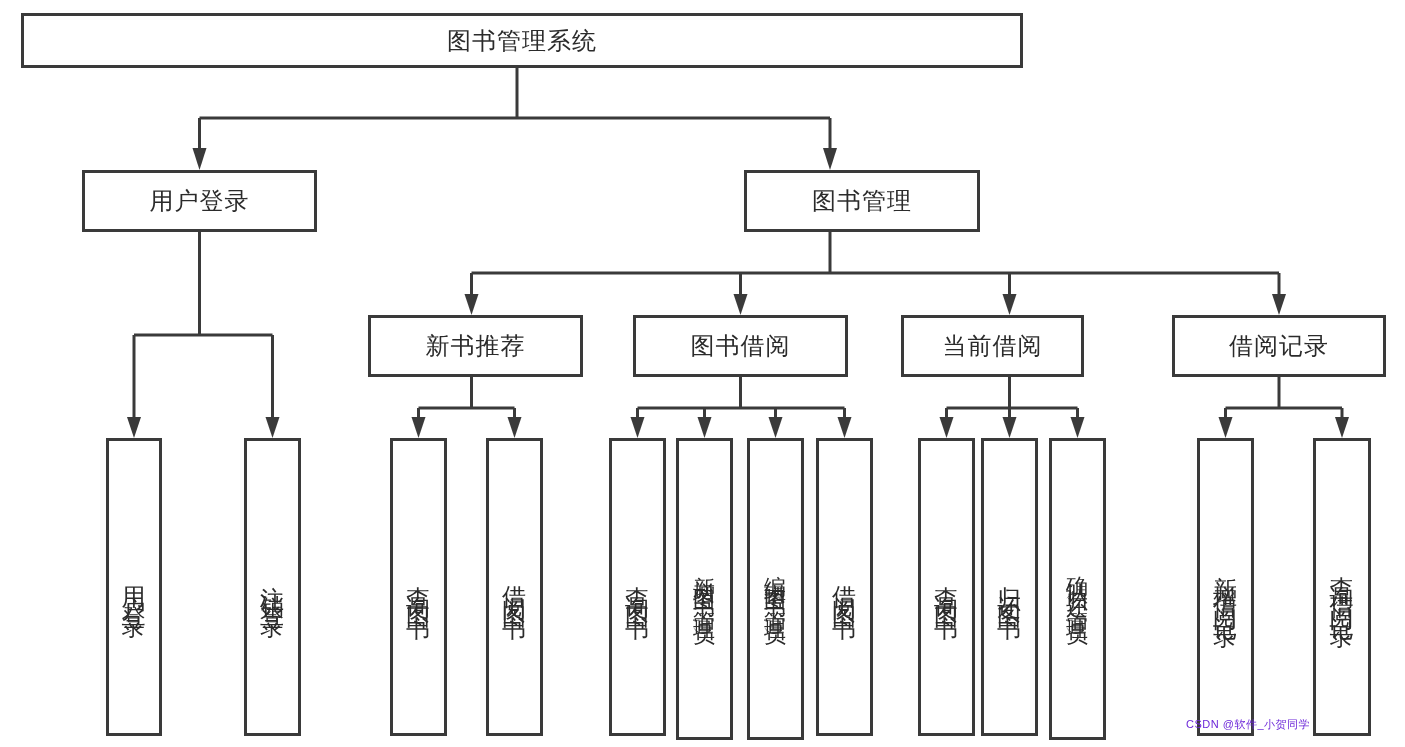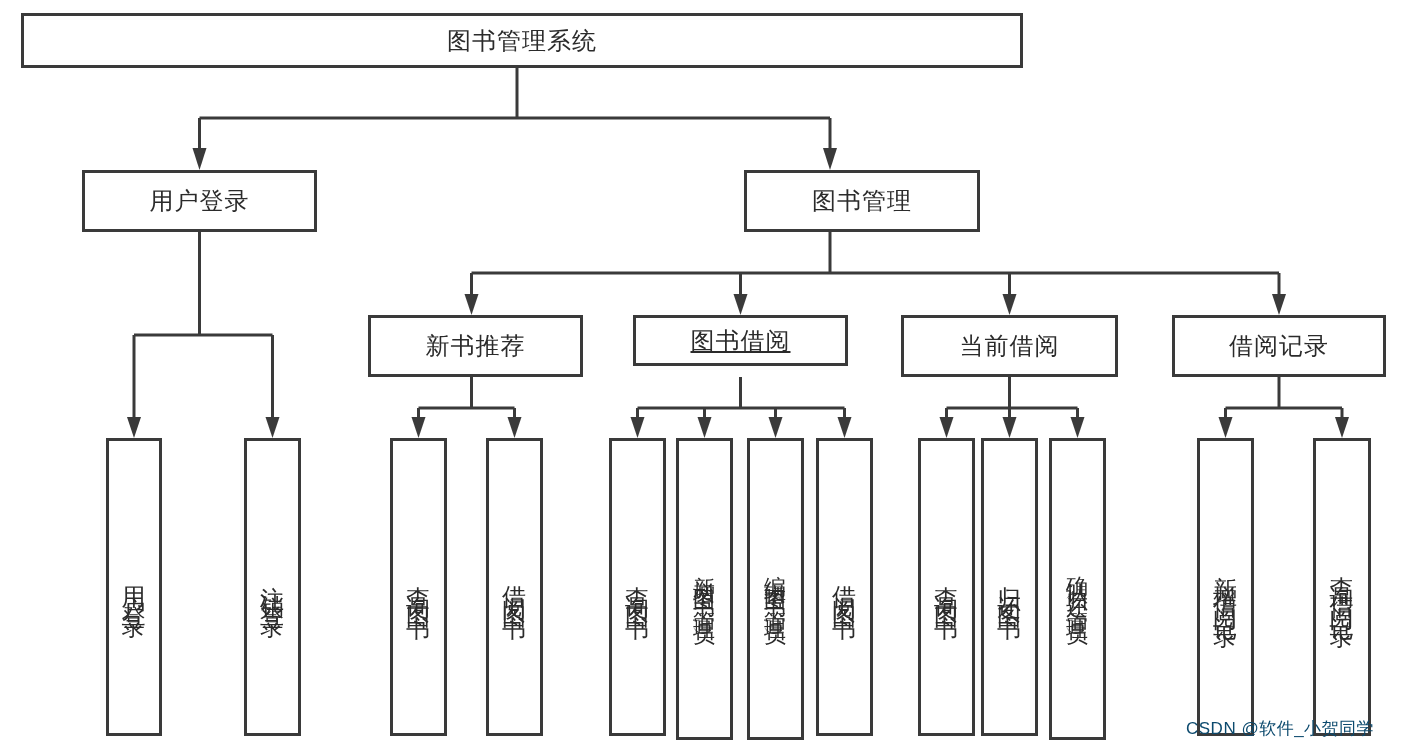--- a/index.html
+++ b/index.html
@@ -46,23 +46,23 @@
     line-height: 51px;
   }
   .vbox.tight {
     font-size: 22px;
     letter-spacing: 7px;
   }
   #watermark {
     position: absolute;
     left: 1186px;
     top: 717px;
-    font-size: 17px;
+    font-size: 11px;
     letter-spacing: 0.5px;
-    color: #0c4a6e;
+    color: #6d28d9;
     white-space: nowrap;
   }
   .cline {
     stroke: #3a3a3a;
     stroke-width: 3;
     fill: none;
   }
   .ahead {
     fill: #3a3a3a;
     stroke: none;
@@ -148,22 +148,22 @@
       <polygon class="ahead" points="1335,417 1349,417 1342,438"></polygon>
     </g>
   </svg>
 
   <div class="node hbox" style="left:21px; top:13px; width:1002px; height:55px;">图书管理系统</div>
 
   <div class="node hbox" style="left:82px; top:170px; width:235px; height:62px;">用户登录</div>
   <div class="node hbox" style="left:712px; top:170px; width:236px; height:62px;margin-left:32px;">图书管理</div>
 
   <div class="node hbox" style="left:368px; top:315px; width:215px; height:62px;">新书推荐</div>
-  <div class="node hbox" style="left:633px; top:315px; width:215px; height:51px;text-decoration:underline;">图书借阅</div>
-  <div class="node hbox" style="left:901px; top:315px; width:217px; height:62px;">当前借阅</div>
+  <div class="node hbox" style="left:633px; top:315px; width:215px; height:62px;">图书借阅</div>
+  <div class="node hbox" style="left:901px; top:315px; width:183px; height:62px;">当前借阅</div>
   <div class="node hbox" style="left:1172px; top:315px; width:214px; height:62px;">借阅记录</div>
 
   <div class="node vbox" style="left:106px; top:438px; width:56px; height:298px;">用户登录</div>
   <div class="node vbox" style="left:244px; top:438px; width:57px; height:298px;">注销登录</div>
 
   <div class="node vbox" style="left:390px; top:438px; width:57px; height:298px;">查询图书</div>
   <div class="node vbox" style="left:486px; top:438px; width:57px; height:298px;">借阅图书</div>
 
   <div class="node vbox" style="left:609px; top:438px; width:57px; height:298px;">查询图书</div>
   <div class="node vbox tight" style="left:676px; top:438px; width:57px; height:302px;">新增图书（管理员）</div>

